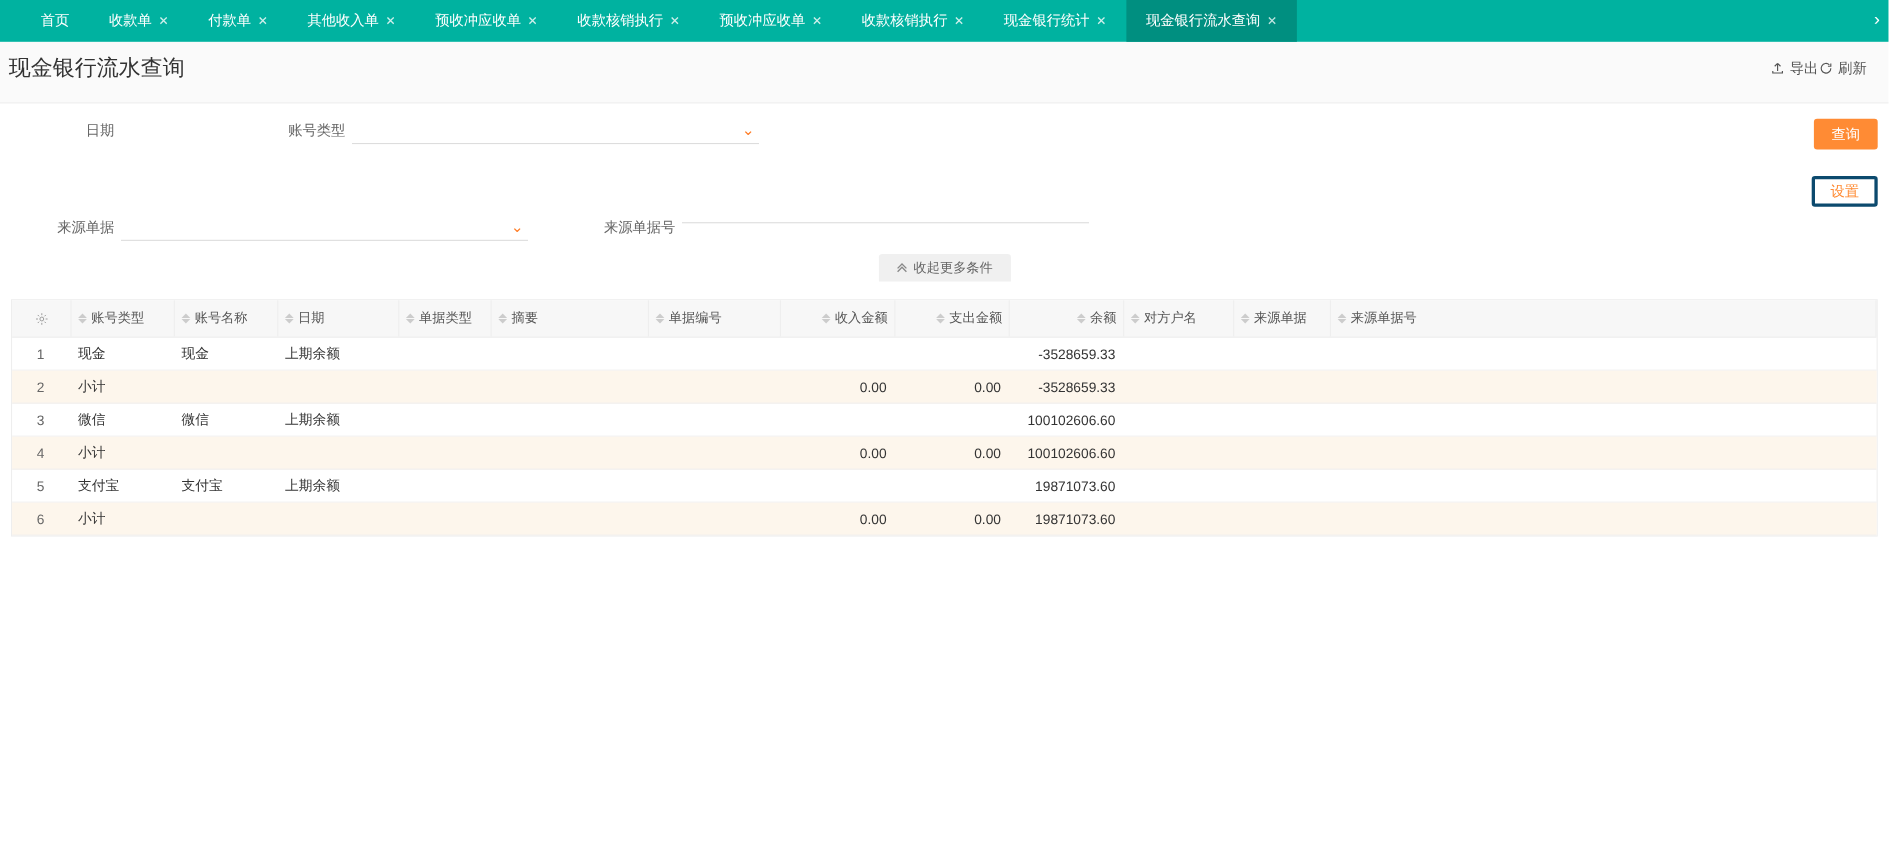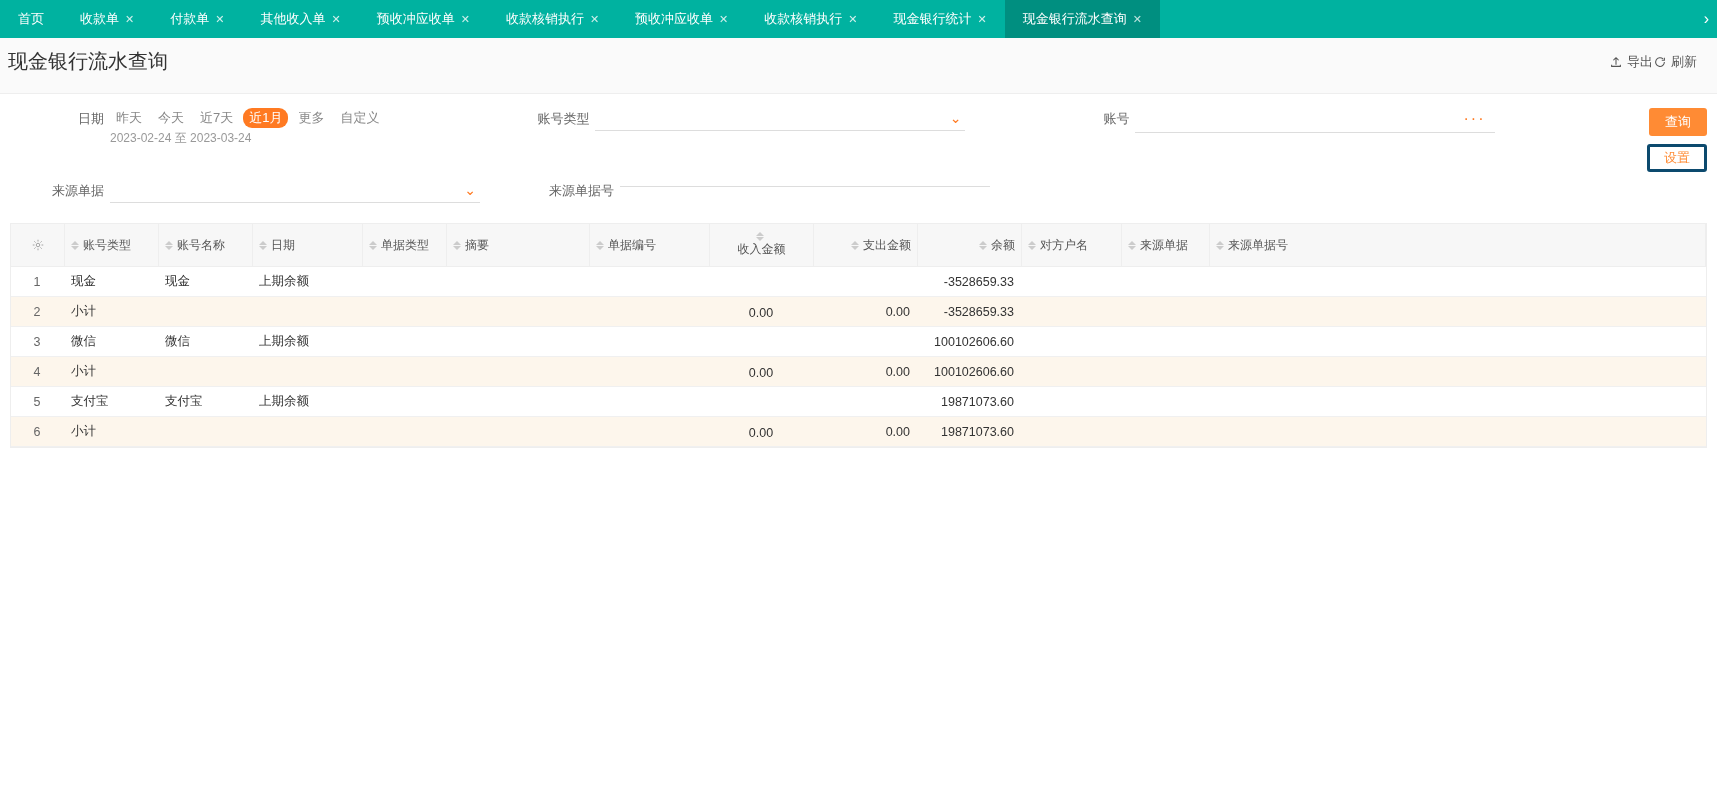--- a/index.html
+++ b/index.html
@@ -1,19 +1,19 @@
 <!DOCTYPE html>
 <html><head>
 <meta charset="utf-8">
 <style>
   * { box-sizing: border-box; margin: 0; padding: 0; }
   body { font-family: "Microsoft YaHei", Arial, sans-serif; font-size: 13px; color: #333; background: #fff; width: 1717px; }
   
   
-  .tabs { display: flex; background: #00b2a0; height: 38px; align-items: stretch; position: relative; }
+  .tabs { display: flex; background: #00b2a0; height: 38px; align-items: stretch; position: relative; padding-left: 19px; }
   .tab { display: flex; align-items: center; padding: 0 18px; color: #fff; font-size: 13px; cursor: pointer; white-space: nowrap; }
   .tab.active { background: #008f80; }
   .tab-close { margin-left: 6px; font-size: 11px; color: #d0f0ec; cursor: pointer; }
   .tab.active .tab-close { color: #c0e5e0; }
   .tabs-right-arrow { margin-left: auto; display: flex; align-items: center; padding: 0 8px; color: #fff; cursor: pointer; font-size: 16px; }
   
   
   .titlebar { display: flex; align-items: center; padding: 10px 20px 18px 8px; background: #fafafa; border-bottom: 1px solid #eee; }
   .page-title { font-size: 20px; color: #333; font-weight: 400; flex: 1; }
   .titlebar-actions { display: flex; }
@@ -30,21 +30,21 @@
   .date-quick { display: flex; gap: 4px; align-items: center; }
   .date-quick span { padding: 1px 6px; color: #888; cursor: pointer; font-size: 13px; border-radius: 9px;}
   .date-quick span.active { background: #ff7a22; color: #fff; }
   .date-range-text { color: #999; font-size: 12px; margin-top: 2px;}
   
   .select-field { min-width: 370px; border-bottom: 1px solid #ddd; padding: 2px 4px 4px 4px; display:flex; align-items:center; justify-content:flex-end; cursor:pointer;}
   .select-field.narrow { min-width: 360px; }
   .chevron { color: #ff7a22; font-size: 14px; }
   .more-dots { color: #ff7a22; font-size: 16px; letter-spacing: 2px; padding-right:6px;}
   
-  .buttons-col { margin-left: auto; display: flex; flex-direction: column; gap: 8px; align-items: flex-end; }
+  .buttons-col { margin-left: auto; display: flex; flex-direction: column; gap: 24px; align-items: flex-end; }
   .btn { min-width: 58px; height: 28px; border-radius: 3px; display:flex; align-items:center; justify-content:center; font-size:13px; cursor:pointer; padding:0 14px;}
   .btn-primary { background: #ff8b34; color:#fff; border: none;}
   .btn-outline { background: #fff; color:#ff8b34; border: 3px solid #0c4a6e;}
   
   
   .collapse-bar-wrap { display:flex; justify-content:center; padding:2px 0 6px 0;}
   .collapse-bar { background:#f0f0f0; padding:4px 16px; border-radius:3px 3px 0 0; color:#666; font-size:12px; cursor:pointer; display:flex; align-items:center; gap:6px;}
   
   
   .tbl { margin: 6px 10px 0 10px; border: 1px solid #eee; }
@@ -63,21 +63,21 @@
   
   
   .c-gear   { width:54px; justify-content:center;}
   .c-idx    { width:54px; }
   .c-type   { width:94px; }
   .c-name   { width:94px; }
   .c-date   { width:110px; }
   .c-btype  { width:84px; }
   .c-summary{ width:143px; }
   .c-docno  { width:120px; }
-  .c-in     { width:104px;flex-direction:column; }
+  .c-in     { width:104px; }
   .c-out    { width:104px; }
   .c-bal    { width:104px; }
   .c-oppo   { width:100px; }
   .c-src    { width:88px; }
   .c-srcno  { flex:1; }
   
   .gear-icon { color:#888; cursor:pointer; }
   
   svg { display:block; }
 </style>
@@ -142,59 +142,50 @@
         </svg>
       <span>刷新</span>
     </div>
   </div>
 </div>
 
 <div class="filters">
   <div class="filter-row">
     <div class="filter-group">
       <div class="filter-label">日期</div>
-      <div class="date-range-container">
-        <div class="date-quick" id="date-quick">
-            <span>昨天</span>
-            <span>今天</span>
-            <span>近7天</span>
-            <span class="active">近1月</span>
-            <span>更多</span>
-            <span>自定义</span>
-          </div>
-        <div class="date-range-text">2023-02-24 至 2023-03-24</div>
-      </div>
     </div>
     <div class="filter-group" style="margin-left:80px;">
       <div class="filter-label">账号类型</div>
       <div class="select-field">
         <span class="chevron">⌄</span>
-      </div>
-    </div>
-    <div class="filter-group" style="margin-left:40px;">
-      <div class="filter-label">账号</div>
-      <div class="select-field narrow">
-        <span class="more-dots">···</span>
       </div>
     </div>
     <div class="buttons-col">
       <div class="btn btn-primary">查询</div>
       <div class="btn btn-outline">设置</div>
     </div>
   </div>
   <div class="filter-row" style="margin-top:-6px;">
     <div class="filter-group">
       <div class="filter-label">来源单据</div>
       <div class="select-field">
         <span class="chevron">⌄</span>
       </div>
     </div>
     <div class="filter-group" style="margin-left:10px;">
       <div class="filter-label">来源单据号</div>
       <div class="select-field" style="min-width:370px;"></div>
+    </div>
+  </div>
+  <div class="collapse-bar-wrap">
+    <div class="collapse-bar">
+      <svg width="10" height="10" viewBox="0 0 10 10">
+          <path fill="none" stroke="#888" stroke-width="1.2" d="M1 7l4-4 4 4M1 4l4-4 4 4" transform="translate(0,1)"></path>
+        </svg>
+      <span>收起更多条件</span>
     </div>
   </div>
 </div>
 
 <div class="tbl">
   <div class="tbl-head">
     <div class="th c-gear">
       <svg width="14" height="14" class="gear-icon" viewBox="0 0 16 16">
           <circle cx="8" cy="8" r="2" fill="none" stroke="#999"></circle>
           <path fill="none" stroke="#999" d="M8 2v2M8 12v2M2 8h2M12 8h2M3.8 3.8l1.4 1.4M10.8 10.8l1.4 1.4M3.8 12.2l1.4-1.4M10.8 5.2l1.4-1.4"></path>

